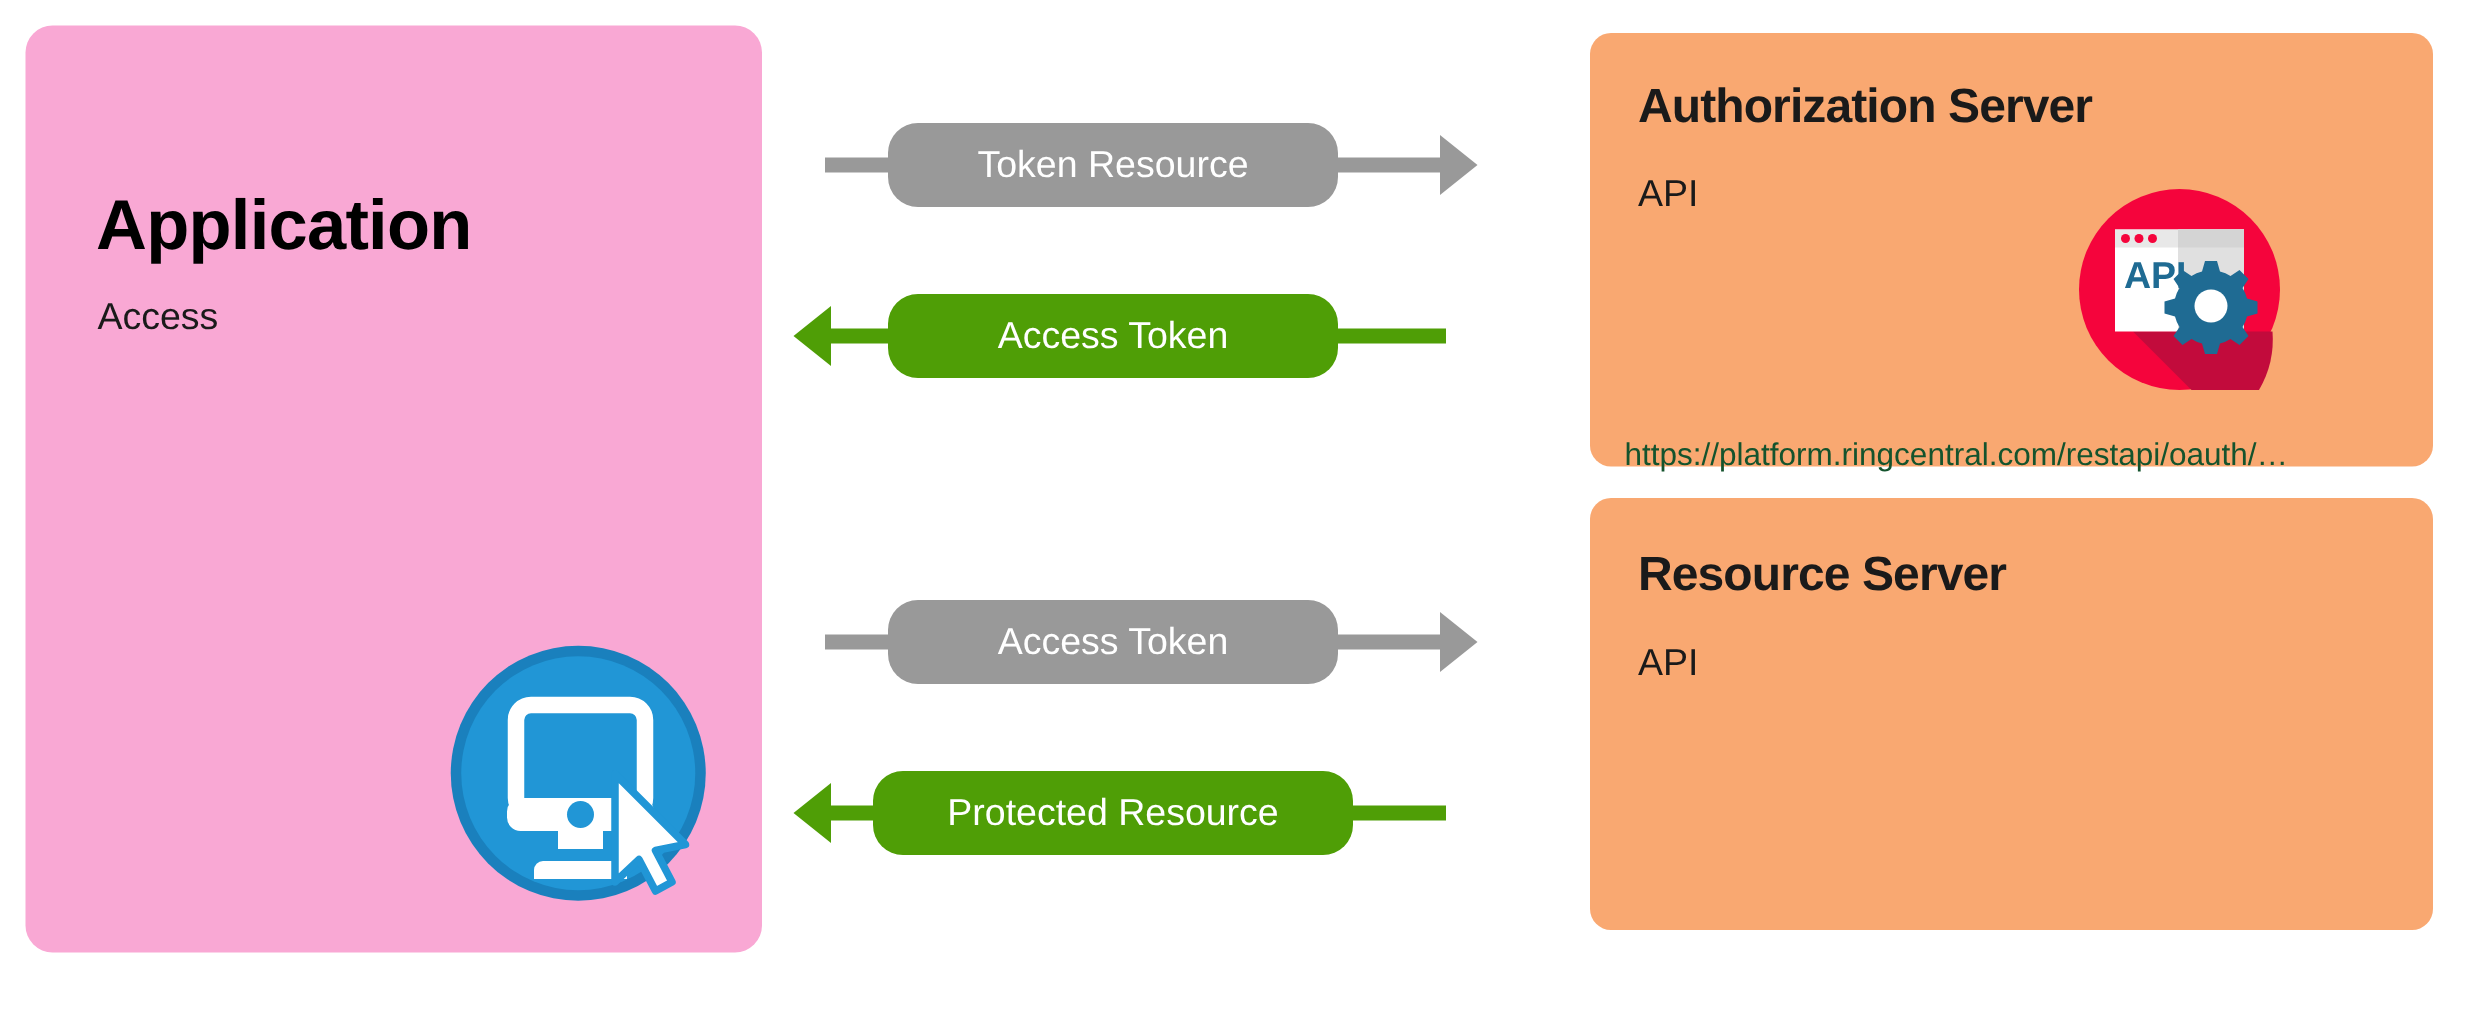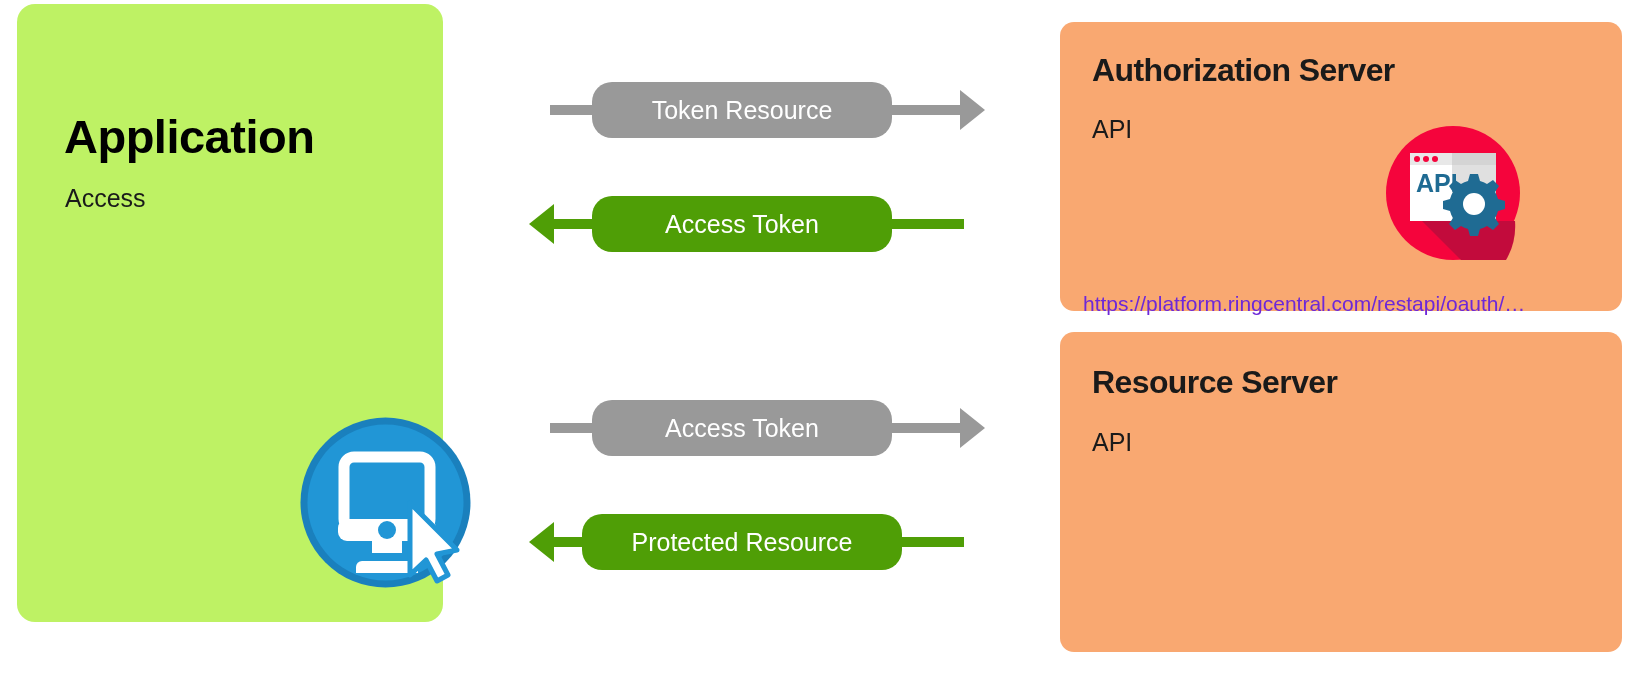--- a/index.html
+++ b/index.html
@@ -16,24 +16,24 @@
     width: 1646px;
     height: 684px;
     background: #ffffff;
     overflow: hidden;
   }
 
   
   .app-panel {
     position: absolute;
     left: 17px;
-    top: 4px;
-    width: 426px;
+    top: 17px;
+    width: 491px;
     height: 618px;
-    background: #bef264;
+    background: #f9a8d4;
     border-radius: 18px;
   }
   .app-title {
     position: absolute;
     left: 47px;
     top: 105px;
     font-size: 47px;
     font-weight: bold;
     color: #000000;
     letter-spacing: -0.5px;
@@ -57,21 +57,21 @@
 
   
   .server-card {
     position: absolute;
     left: 1060px;
     width: 562px;
     background: #f9a871;
     border-radius: 14px;
   }
   #card-auth { top: 22px; height: 289px; }
-  #card-res  { top: 332px; height: 320px; }
+  #card-res  { top: 332px; height: 288px; }
 
   .card-title {
     position: absolute;
     left: 32px;
     font-size: 32px;
     font-weight: bold;
     color: #1a1a1a;
     letter-spacing: -0.6px;
     white-space: nowrap;
   }
@@ -85,21 +85,21 @@
     color: #1a1a1a;
     white-space: nowrap;
   }
   #card-auth .card-sub { top: 93px; }
   #card-res  .card-sub { top: 96px; }
 
   .card-url {
     position: absolute;
     left: 23px;
     font-size: 21px;
-    color: #6d28d9;
+    color: #14532d;
     white-space: nowrap;
   }
   #card-auth .card-url { top: 270px; }
 
   .api-icon {
     position: absolute;
     width: 134px;
     height: 134px;
   }
   #card-auth .api-icon { left: 326px; top: 104px; }

